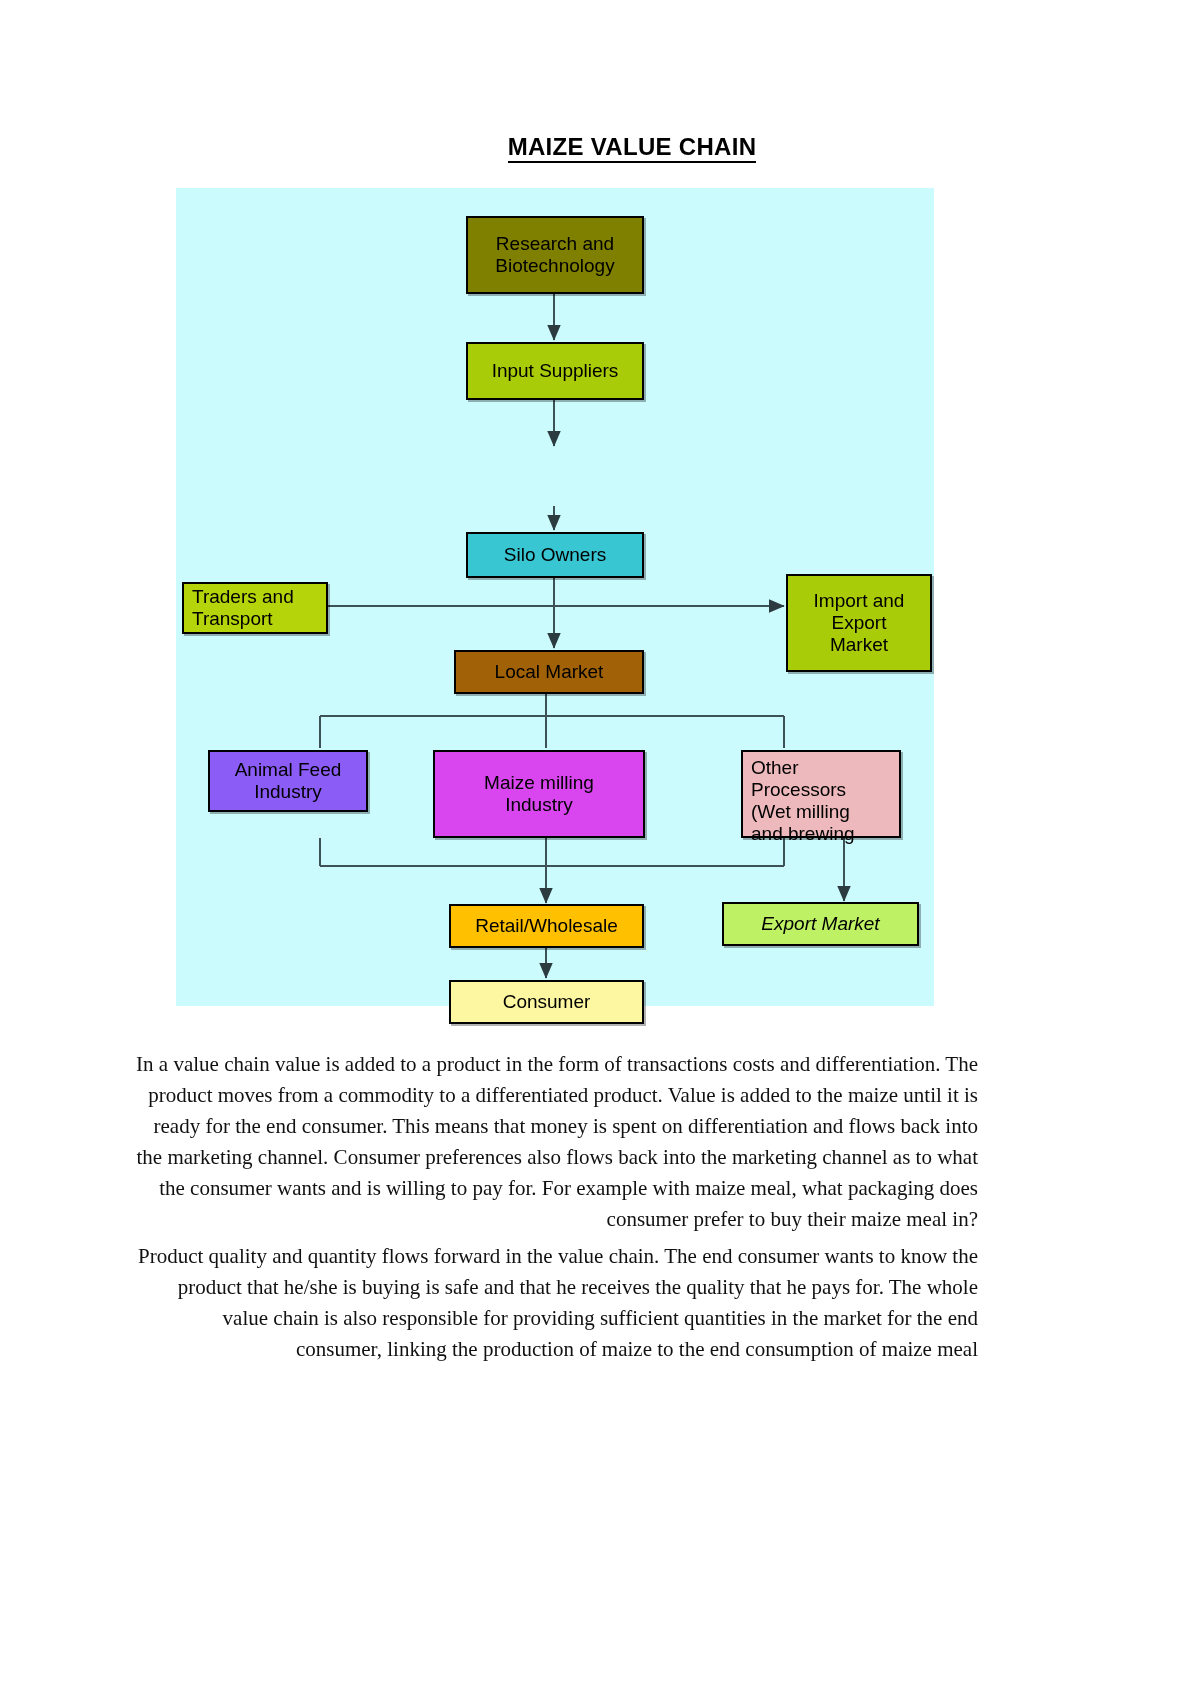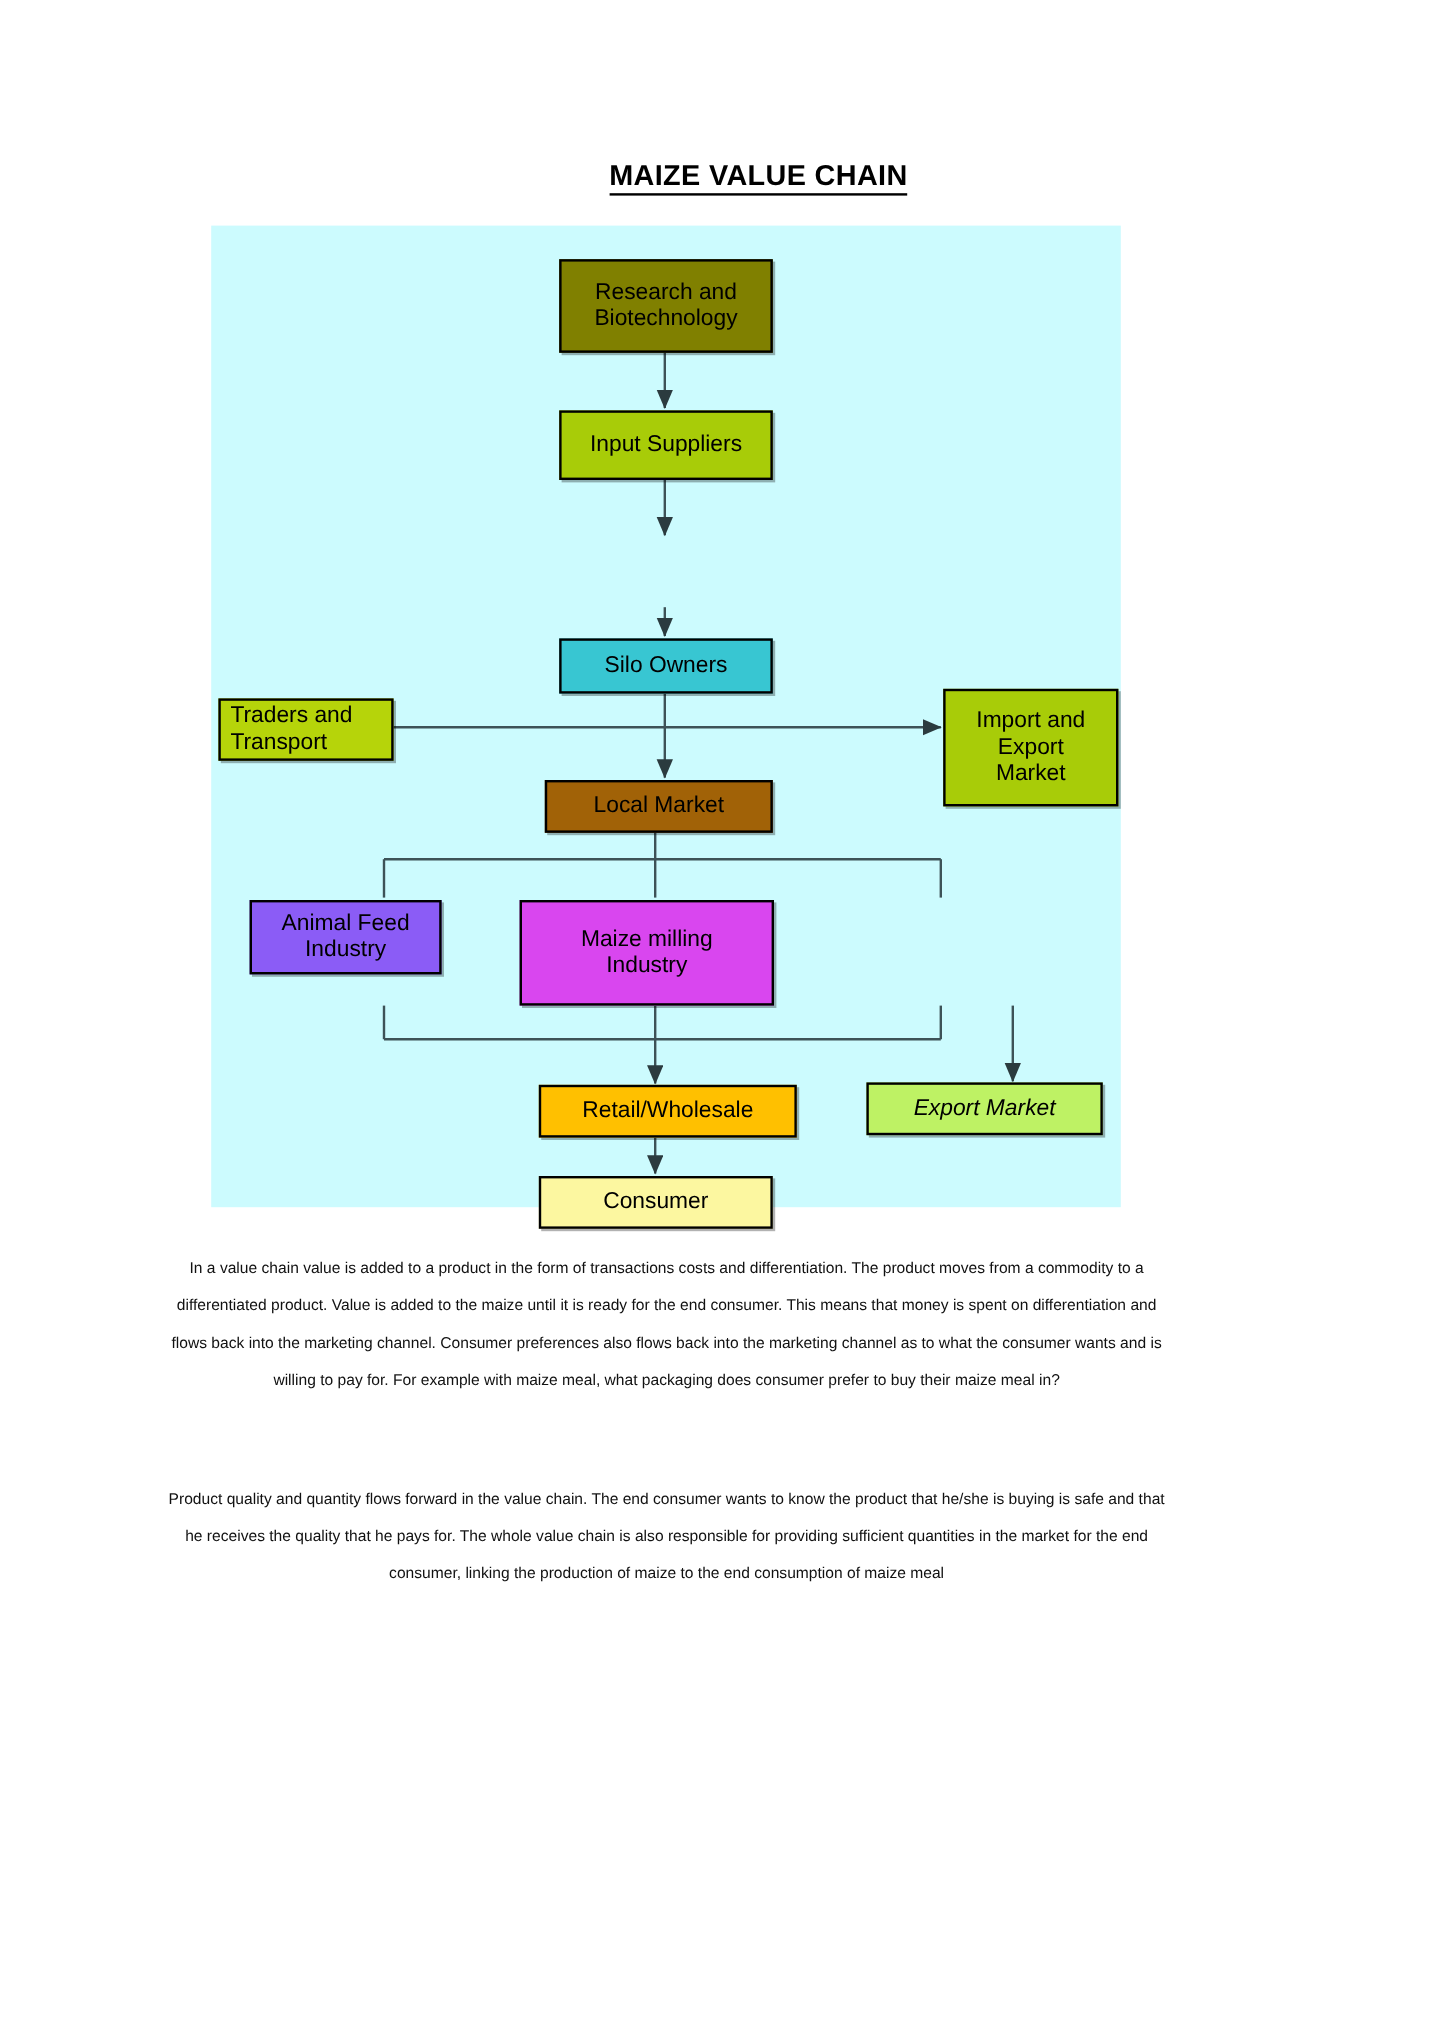--- a/index.html
+++ b/index.html
@@ -55,25 +55,25 @@
     box-shadow:2px 2px 0 rgba(0,0,0,.30);
   }
   .node.left-align{ justify-content:flex-start; text-align:left; padding-left:8px; }
   .node.top-align{ align-items:flex-start; padding-top:5px; }
 
   
   .body-text{
     position:absolute;
     left:133px;
     width:845px;
-    font-family:Liberation Sans, sans-serif;
-    font-size:13px;
+    font-family:Liberation Serif, serif;
+    font-size:21px;
     line-height:31px;
     color:#111;
-    text-align:center;
+    text-align:right;
   }
   #para-1{ top:1028px; }
   #para-2{ top:1220px; }
 </style>
 </head>
 <body>
 
 <div class="page">
 
   <div class="doc-title">
@@ -139,22 +139,26 @@
 Market</div>
 
     <div class="node" style="left:278px; top:462px; width:190px; height:44px; background:#a16207;">Local Market</div>
 
     <div class="node" style="left:32px; top:562px; width:160px; height:62px; background:#8b5cf6;">Animal Feed
 Industry</div>
 
     <div class="node" style="left:257px; top:562px; width:212px; height:88px; background:#d946ef;">Maize milling
 Industry</div>
 
+    <div class="node left-align top-align" style="left:565px; top:562px; width:160px; height:88px; background:#EDB9BC;">Other
+Processors
+(Wet milling
+and brewing</div>
 
-    <div class="node" style="left:273px; top:716px; width:215px; height:44px; background:#FFC000;">Retail/Wholesale</div>
+    <div class="node" style="left:273px; top:716px; width:195px; height:44px; background:#FFC000;">Retail/Wholesale</div>
 
     <div class="node" style="left:546px; top:714px; width:197px; height:44px; background:#bef264;font-style:italic;">Export Market</div>
 
     <div class="node" style="left:273px; top:792px; width:195px; height:44px; background:#FCF7A0;">Consumer</div>
   </div>
 
   <p class="body-text" id="para-1">In a value chain value is added to a product in the form of transactions costs and differentiation. The product moves from a commodity to a differentiated product. Value is added to the maize until it is ready for the end consumer. This means that money is spent on differentiation and flows back into the marketing channel. Consumer preferences also flows back into the marketing channel as to what the consumer wants and is willing to pay for. For example with maize meal, what packaging does consumer prefer to buy their maize meal in?</p>
   <p class="body-text" id="para-2">Product quality and quantity flows forward in the value chain. The end consumer wants to know the product that he/she is buying is safe and that he receives the quality that he pays for.  The whole value chain is also responsible for providing sufficient quantities in the market for the end consumer, linking the production of maize to the end consumption of maize meal</p>
 
 </div>

